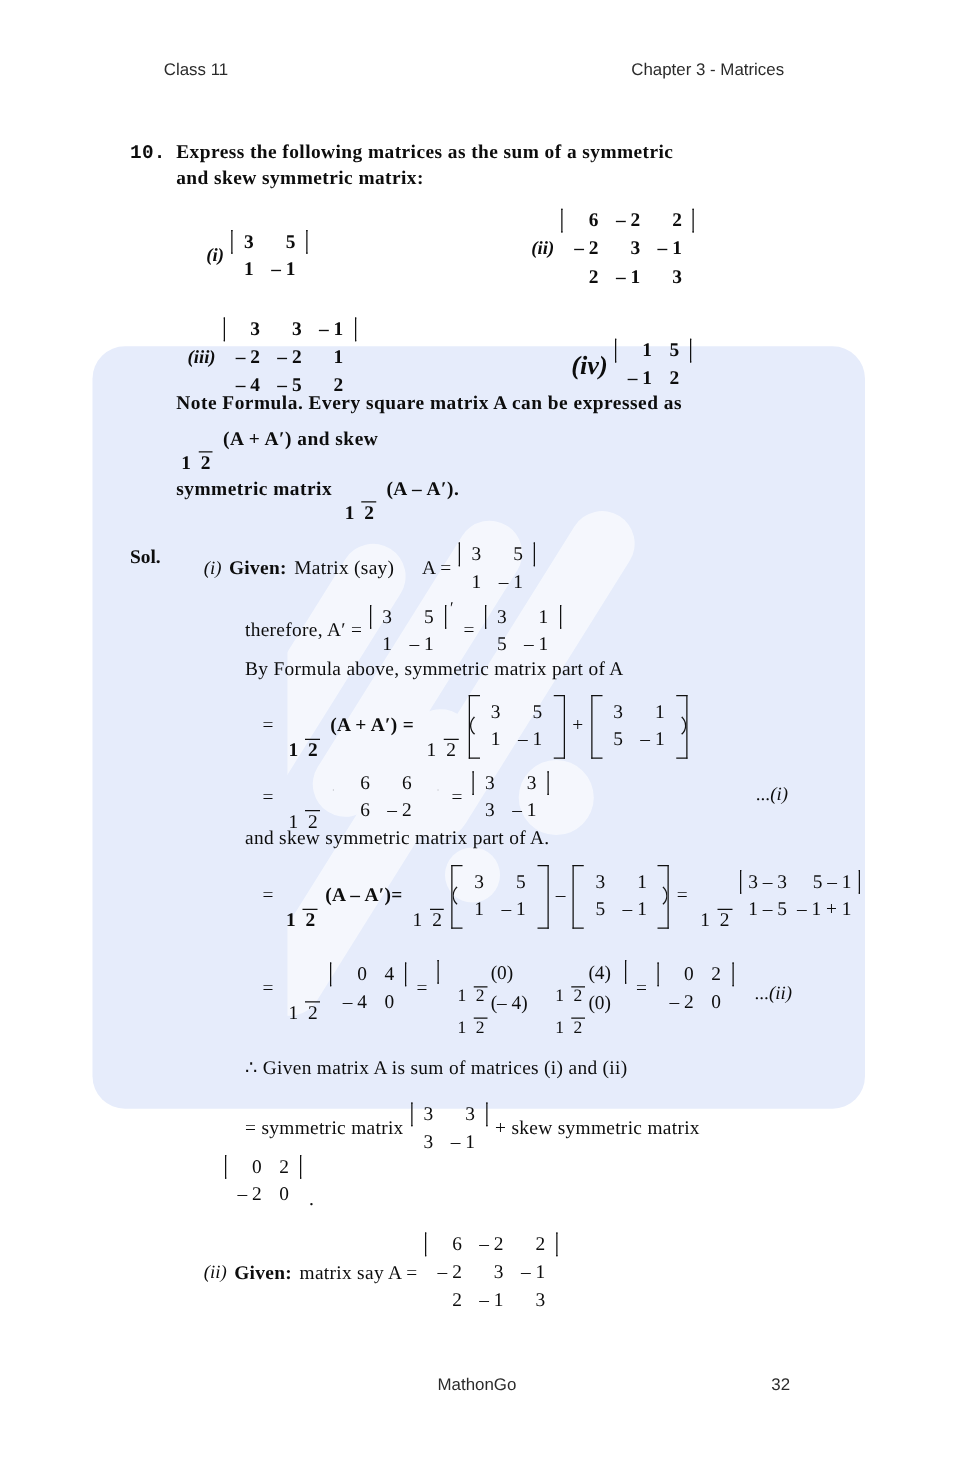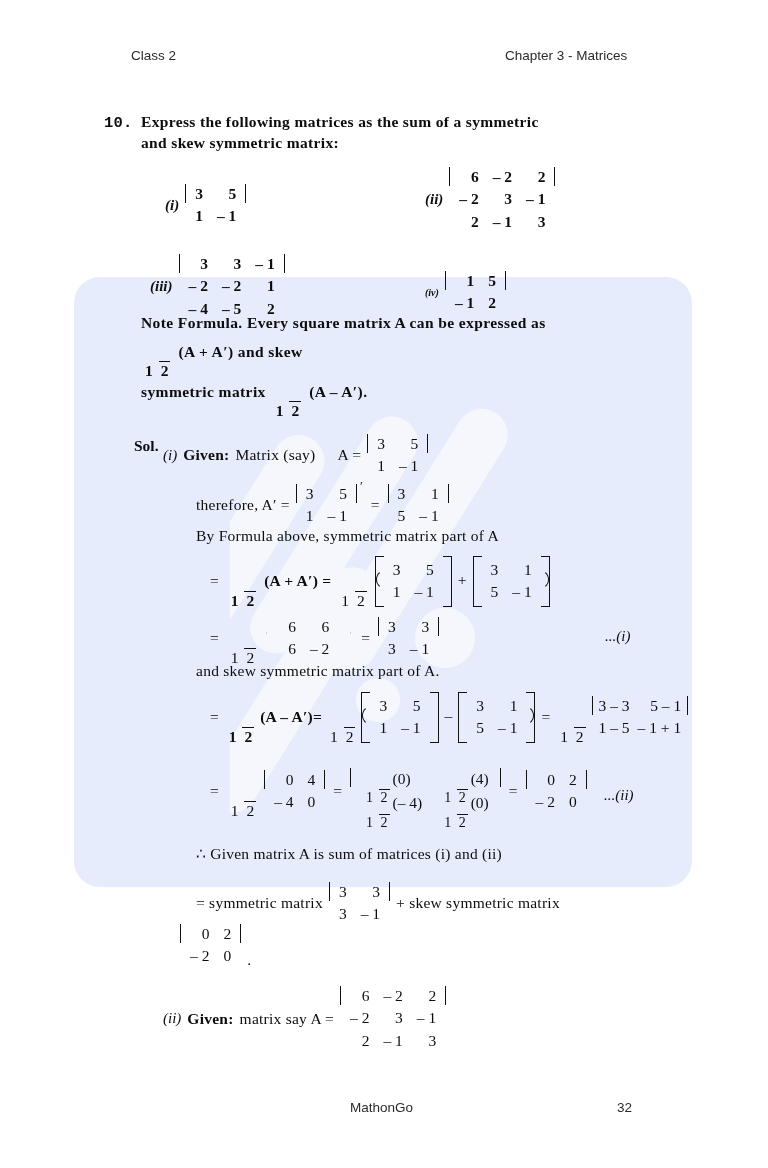--- a/index.html
+++ b/index.html
@@ -224,21 +224,21 @@
     <g fill="#ffffff" opacity="0.72">
       <rect x="-10" y="20" width="52" height="250" rx="26" transform="rotate(32 16 145)"></rect>
       <rect x="78" y="0" width="52" height="270" rx="26" transform="rotate(32 104 135)"></rect>
       <rect x="160" y="-10" width="52" height="300" rx="26" transform="rotate(32 186 140)"></rect>
       <rect x="36" y="150" width="52" height="280" rx="26" transform="rotate(32 62 290)"></rect>
       <circle cx="215" cy="238" r="30"></circle>
       <circle cx="148" cy="300" r="22"></circle>
     </g>
   </svg>
 
-  <div class="runhead" id="runhead-left">Class 2</div>
+  <div class="runhead" id="runhead-left">Class 11</div>
   <div class="runhead" id="runhead-right">Chapter 3 - Matrices</div>
 
   <div class="runfoot" id="runfoot-brand">MathonGo</div>
   <div class="runfoot" id="runfoot-page">32</div>
 
   <div id="content">
 
     <div class="row" style="left:104px; top:113px;">
       <span class="q-num">10.</span>
     </div>
@@ -295,21 +295,21 @@
           <span class="c">1</span>
           <span class="c">– 4</span>
           <span class="c">– 5</span>
           <span class="c">2</span>
         </span>
         <span class="brk r"></span>
       </span>
     </div>
 
     <div class="row line" style="left:425px; top:267px;">
-      <span class="bit" style="font-size:10px;">(iv)</span>
+      <span class="bit" style="font-size:21px;margin-left:32px;">(iv)</span>
       <span class="matrix">
         <span class="brk l"></span>
         <span class="mcells b" style="grid-template-columns:auto auto;">
           <span class="c">1</span>
           <span class="c">5</span>
           <span class="c">– 1</span>
           <span class="c">2</span>
         </span>
         <span class="brk r"></span>
       </span>
@@ -329,21 +329,21 @@
 
     <div class="row line" style="left:141px; top:383px;">
       <span class="note-text">symmetric  matrix</span>
       <span class="frac bold">
         <span class="num">1</span>
         <span class="den">2</span>
       </span>
       <span class="note-text">(A – A′).</span>
     </div>
 
-    <div class="row" style="left:104px; top:437px;margin-left:30px;">
+    <div class="row" style="left:104px; top:437px;">
       <span class="b" style="font-size:15.5px;">Sol.</span>
     </div>
 
     <div class="row line" style="left:163px; top:430px;">
       <span class="it" style="font-size:15px;">(i)</span>
       <span class="b body-text">Given:</span>
       <span class="body-text">Matrix (say)</span>
       <span class="body-text" style="padding-left:16px;">A  =</span>
       <span class="matrix">
         <span class="brk l"></span>

